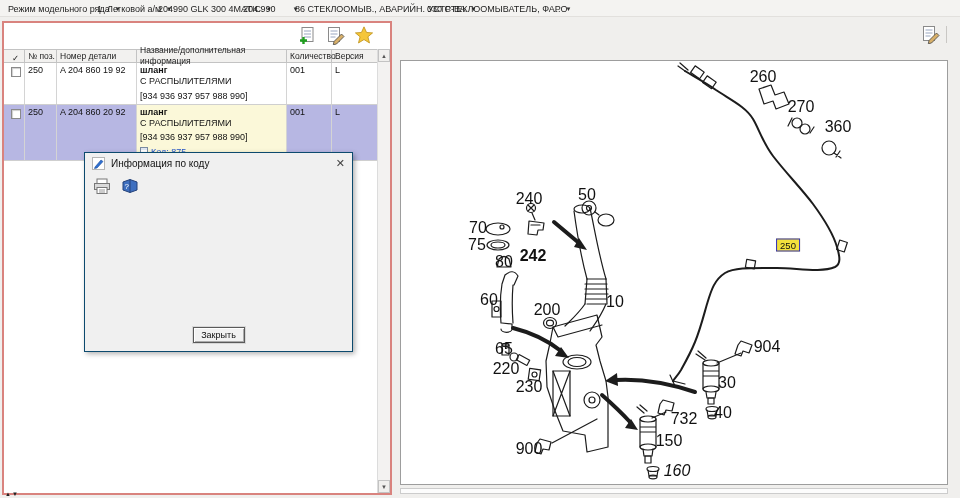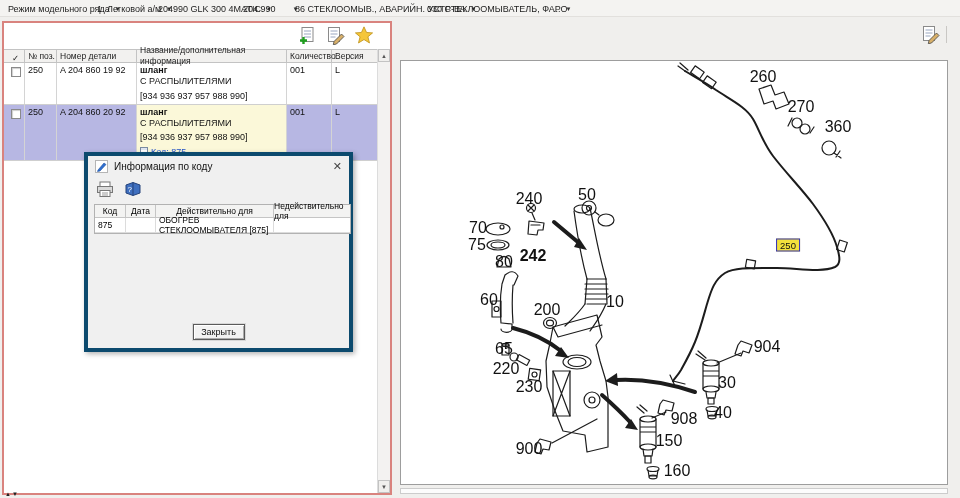--- a/index.html
+++ b/index.html
@@ -53,21 +53,21 @@
 
   .v-scrollbar { position:absolute; top:26px; right:0; bottom:0; width:13px;
     background:#f3f2f1; border-left:1px solid #dcdcdc; }
   .scroll-btn { position:absolute; left:0; width:12px; height:13px; background:#f0efed;
     border:1px solid #c3c3c3; font-size:6px; color:#555; display:flex; align-items:center;
     justify-content:center; cursor:pointer; }
   .scroll-up { top:0; }  .scroll-down { bottom:0; }
 
   
   .dialog { position:absolute; left:84px; top:152px; width:269px; height:200px;
-    background:#f0f0f0; border:4px solid #0c4a6e; box-shadow:2px 2px 5px rgba(0,0,0,.3); z-index:10; }
+    background:#f0f0f0; border:1px solid #0c4a6e; box-shadow:2px 2px 5px rgba(0,0,0,.3); z-index:10; }
   .dialog-titlebar { height:21px; display:flex; align-items:center; gap:6px; padding:0 7px; }
   .dialog-title { font-size:10px; color:#111; }
   .dialog-close { margin-left:auto; font-size:11px; color:#444; cursor:pointer; line-height:1; }
   .dialog-toolbar { display:flex; gap:8px; align-items:center; padding:2px 7px 4px 7px; }
   .dlg-table { margin:1px 6px; width:257px; background:#fff; border:1px solid #b2b2b2; font-size:8.5px; }
   .dlg-hrow { display:flex; height:13px; background:#f3f3f2; border-bottom:1px solid #c5c5c5; }
   .dlg-hrow .dcell { display:flex; align-items:center; justify-content:center; border-right:1px solid #c5c5c5; }
   .dlg-row { display:flex; height:15px; border-bottom:1px solid #dcdcdc; }
   .dlg-row .dcell { display:flex; align-items:center; padding-left:3px; border-right:1px solid #dcdcdc; }
   .dc-code { width:31px; } .dc-date { width:30px; } .dc-valid { width:118px; } .dc-invalid { flex:1; border-right:none !important; }
@@ -217,36 +217,20 @@
         </svg>
       </span>
       <span class="tool-btn">
         <svg width="20" height="17" viewBox="0 0 20 17">
           <path d="M3,4 L10,1.5 L17,4 L17,12 L10,14.5 L3,12 z" fill="#3e6fbf" stroke="#24427a"></path>
           <path d="M10,1.5 V14.5" stroke="#24427a" stroke-width="1"></path>
           <text x="4.6" y="10.5" font-size="8" fill="#fff" font-family="Liberation Sans, sans-serif">?</text>
         </svg>
       </span>
     </div>
-    <div class="dlg-table">
-      <div class="dlg-hrow">
-        <div class="dcell dc-code">Код</div>
-        <div class="dcell dc-date">Дата</div>
-        <div class="dcell dc-valid">Действительно для</div>
-        <div class="dcell dc-invalid">Недействительно для</div>
-      </div>
-      <div>
-          <div class="dlg-row">
-            <div class="dcell dc-code">875</div>
-            <div class="dcell dc-date"></div>
-            <div class="dcell dc-valid">ОБОГРЕВ СТЕКЛООМЫВАТЕЛЯ [875]</div>
-            <div class="dcell dc-invalid"></div>
-          </div>
-        </div>
-    </div>
     <button class="dlg-close-btn">Закрыть</button>
   </div>
 
   <div class="right-panel">
     <div class="right-toolbar">
       <span class="tool-btn">
         <svg width="19" height="19" viewBox="0 0 19 19">
           <rect x="2.5" y="1.5" width="11" height="14" fill="#fff" stroke="#8a8a8a"></rect>
           <path d="M4.5,5 h7 M4.5,8 h7 M4.5,11 h5" stroke="#9aa7c0" stroke-width="1"></path>
           <path d="M8,15.5 l7.5,-7.5 2.5,2.5 -7.5,7.5 -3.2,0.7 z" fill="#d8b06a" stroke="#444" stroke-width="0.8"></path>
@@ -359,33 +343,33 @@
           <span class="dlabel" style="left: 214px; top: 241px;">10</span>
           <span class="dlabel" style="left: 326px; top: 322px;">30</span>
           <span class="dlabel" style="left: 322px; top: 352px;">40</span>
           <span class="dlabel" style="left: 186px; top: 134px;">50</span>
           <span class="dlabel" style="left: 88px; top: 239px;">60</span>
           <span class="dlabel" style="left: 83px; top: 288px; margin-left: 20px;">65</span>
           <span class="dlabel" style="left: 77px; top: 167px;">70</span>
           <span class="dlabel" style="left: 76px; top: 184px;">75</span>
           <span class="dlabel" style="left: 103px; top: 201px;">80</span>
           <span class="dlabel" style="left: 268px; top: 380px;">150</span>
-          <span class="dlabel" style="left: 276px; top: 410px;">160</span>
+          <span class="dlabel" style="left: 276px; top: 410px; font-style: italic;">160</span>
           <span class="dlabel" style="left: 146px; top: 249px;">200</span>
           <span class="dlabel" style="left: 105px; top: 308px;">220</span>
           <span class="dlabel" style="left: 128px; top: 326px;">230</span>
           <span class="dlabel" style="left: 128px; top: 138px;">240</span>
           <span class="dlabel" style="left: 132px; top: 195px; font-weight: bold;">242</span>
           <span class="dlabel hl" style="left: 387px; top: 184px;">250</span>
           <span class="dlabel" style="left: 362px; top: 16px;">260</span>
           <span class="dlabel" style="left: 400px; top: 46px;">270</span>
           <span class="dlabel" style="left: 437px; top: 66px;">360</span>
           <span class="dlabel" style="left: 128px; top: 388px;">900</span>
           <span class="dlabel" style="left: 366px; top: 286px;">904</span>
-          <span class="dlabel" style="left: 283px; top: 358px;">908</span>
+          <span class="dlabel" style="left: 283px; top: 358px;">732</span>
         </div>
     </div>
 
     <div class="h-scrollbar"></div>
   </div>
 
   <div class="corner-glyph">▲▼</div>
 </div>
 
 </body></html>

